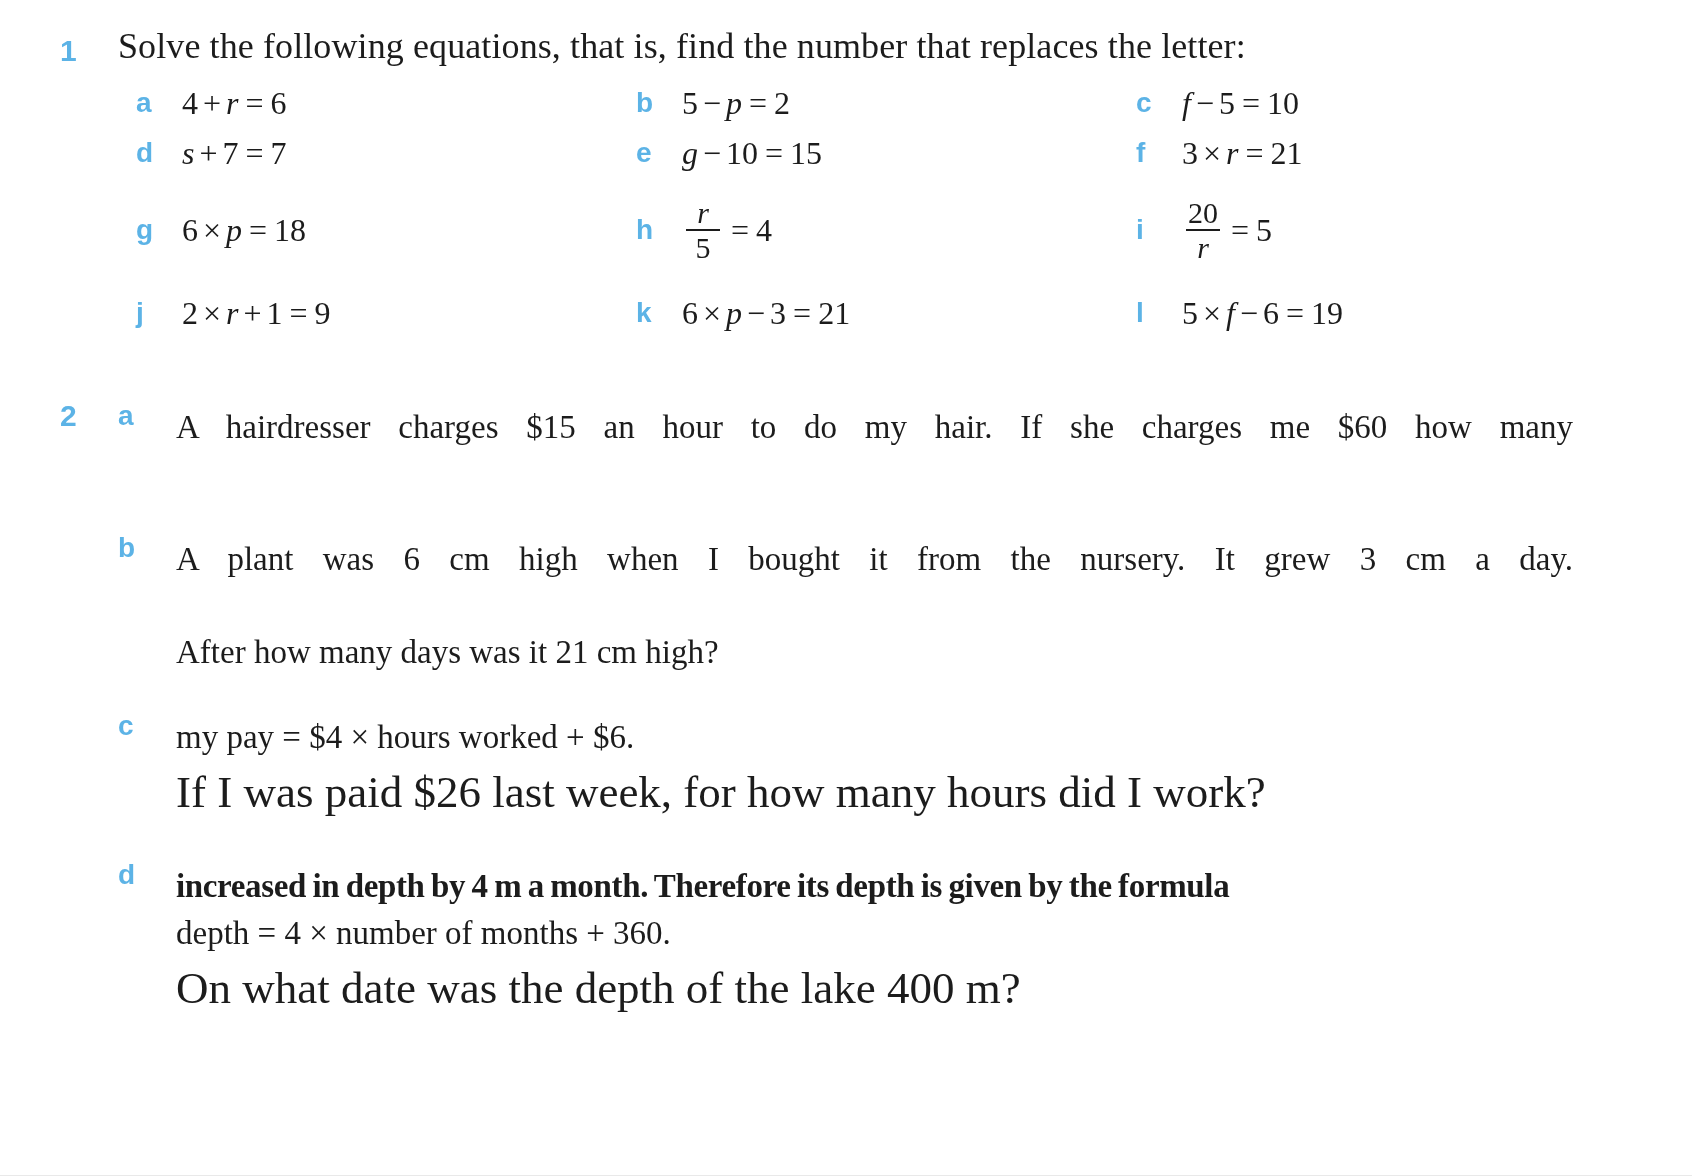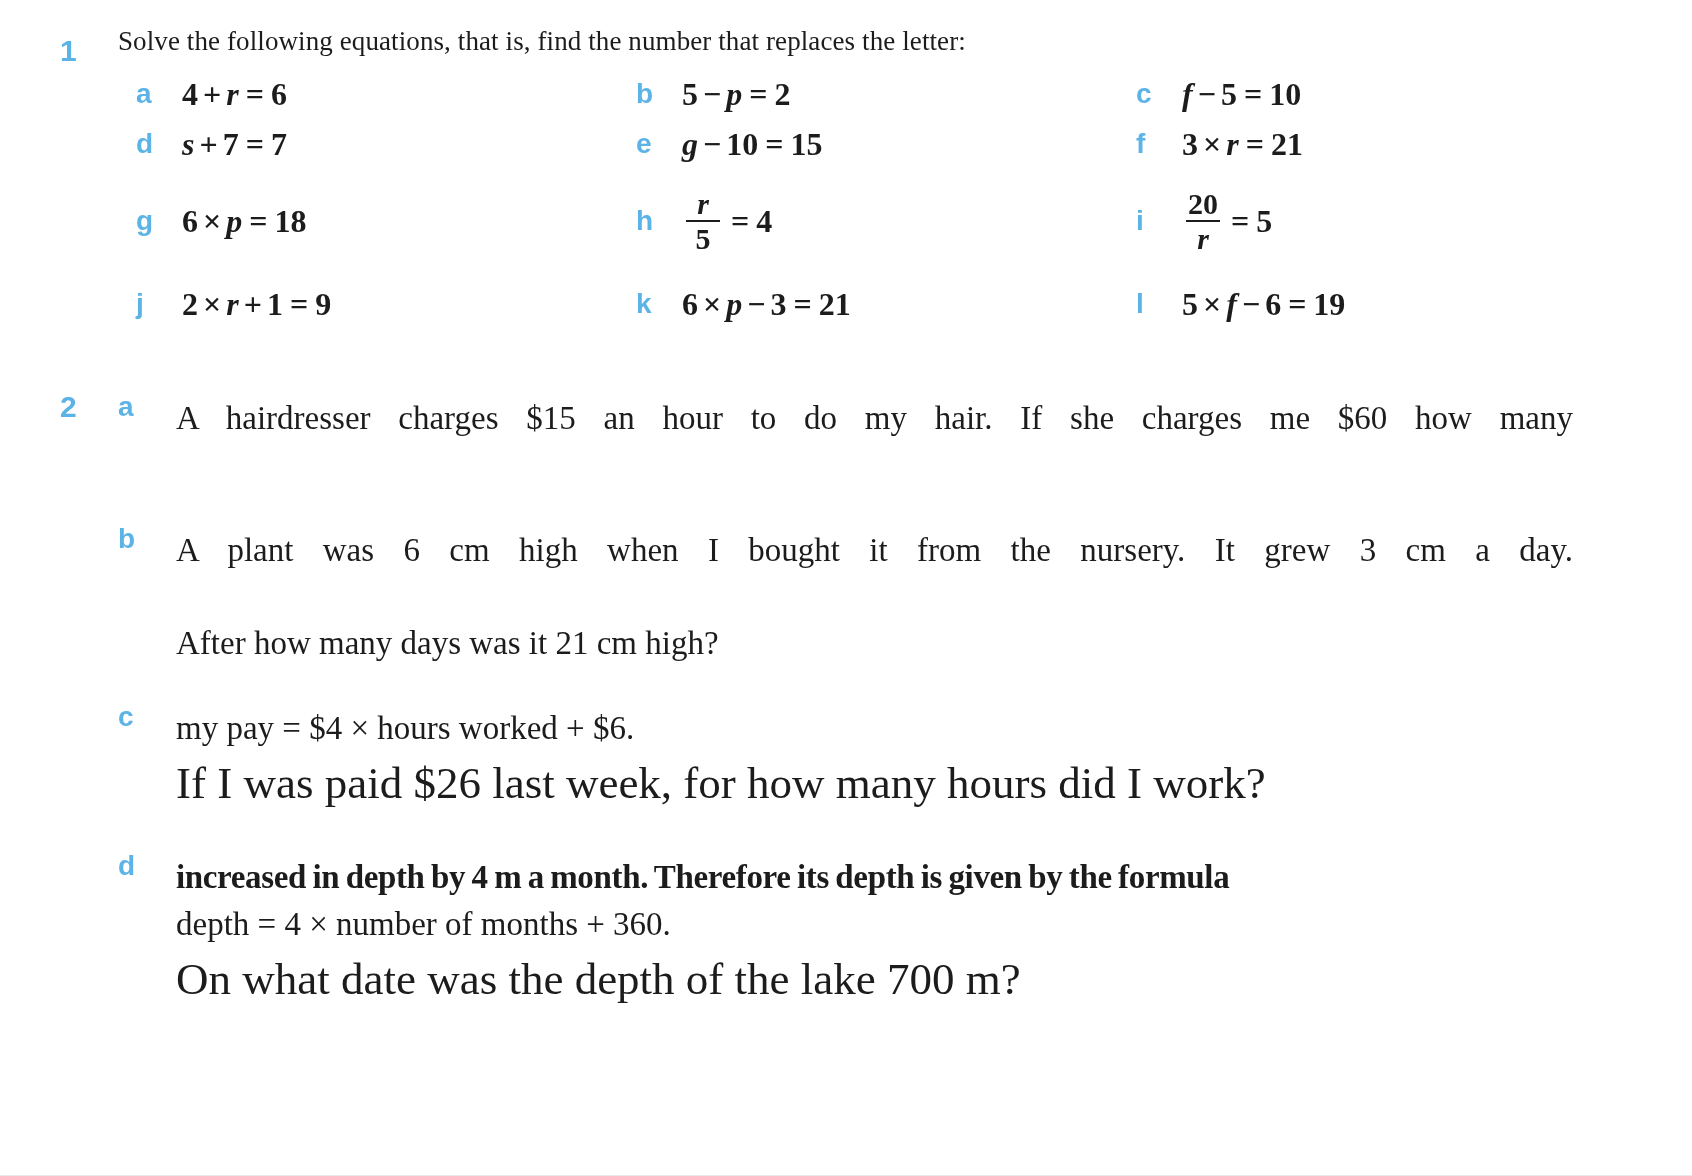--- a/index.html
+++ b/index.html
@@ -42,21 +42,21 @@
   }
   .q1-num {
     width: 58px;
     flex: 0 0 58px;
     padding-top: 8px;
     text-align: left;
   }
   .q1-body { flex: 1 1 auto; }
 
   .q1-stem {
-    font-size: 27px;
+    font-size: 36px;
     line-height: 1.0;
     letter-spacing: 0.1px;
     margin-bottom: 14px;
   }
 
   .eq-grid {
     display: grid;
     grid-template-columns: 500px 500px 500px;
   }
   .eq-cell {
@@ -66,21 +66,20 @@
   }
   .eq-lbl {
     width: 64px;
     flex: 0 0 64px;
     padding-left: 18px;
     box-sizing: border-box;
   }
   .eq-math {
     font-size: 32px;
     white-space: nowrap;
-    font-weight: bold;
   }
 
   
   .row-simple .eq-cell { height: 50px; }
   .row-frac  .eq-cell { height: 104px; align-items: center; }
   .row-last  .eq-cell { height: 62px; }
 
   .var { font-style: italic; font-family: "Liberation Serif", serif; }
   .op  { padding: 0 5px; }
   .eqs { padding: 0 7px; }
@@ -311,21 +310,21 @@
           <p class="formula">my pay = $4 × hours worked + $6.</p>
           <p class="follow">If I was paid $26 last week, for how many hours did I work?</p>
         </div>
       </div>
 
       <div class="item">
         <div class="lbl item-lbl">d</div>
         <div class="item-text">
           <p class="tight">increased in depth by 4 m a month. Therefore its depth is given by the formula</p>
           <p class="formula">depth = 4 × number of months + 360.</p>
-          <p class="follow">On what date was the depth of the lake 700 m?</p>
+          <p class="follow">On what date was the depth of the lake 400 m?</p>
         </div>
       </div>
 
     </div>
   </div>
 
   <div class="bottom-rule"></div>
 </div>
 
 </body></html>

